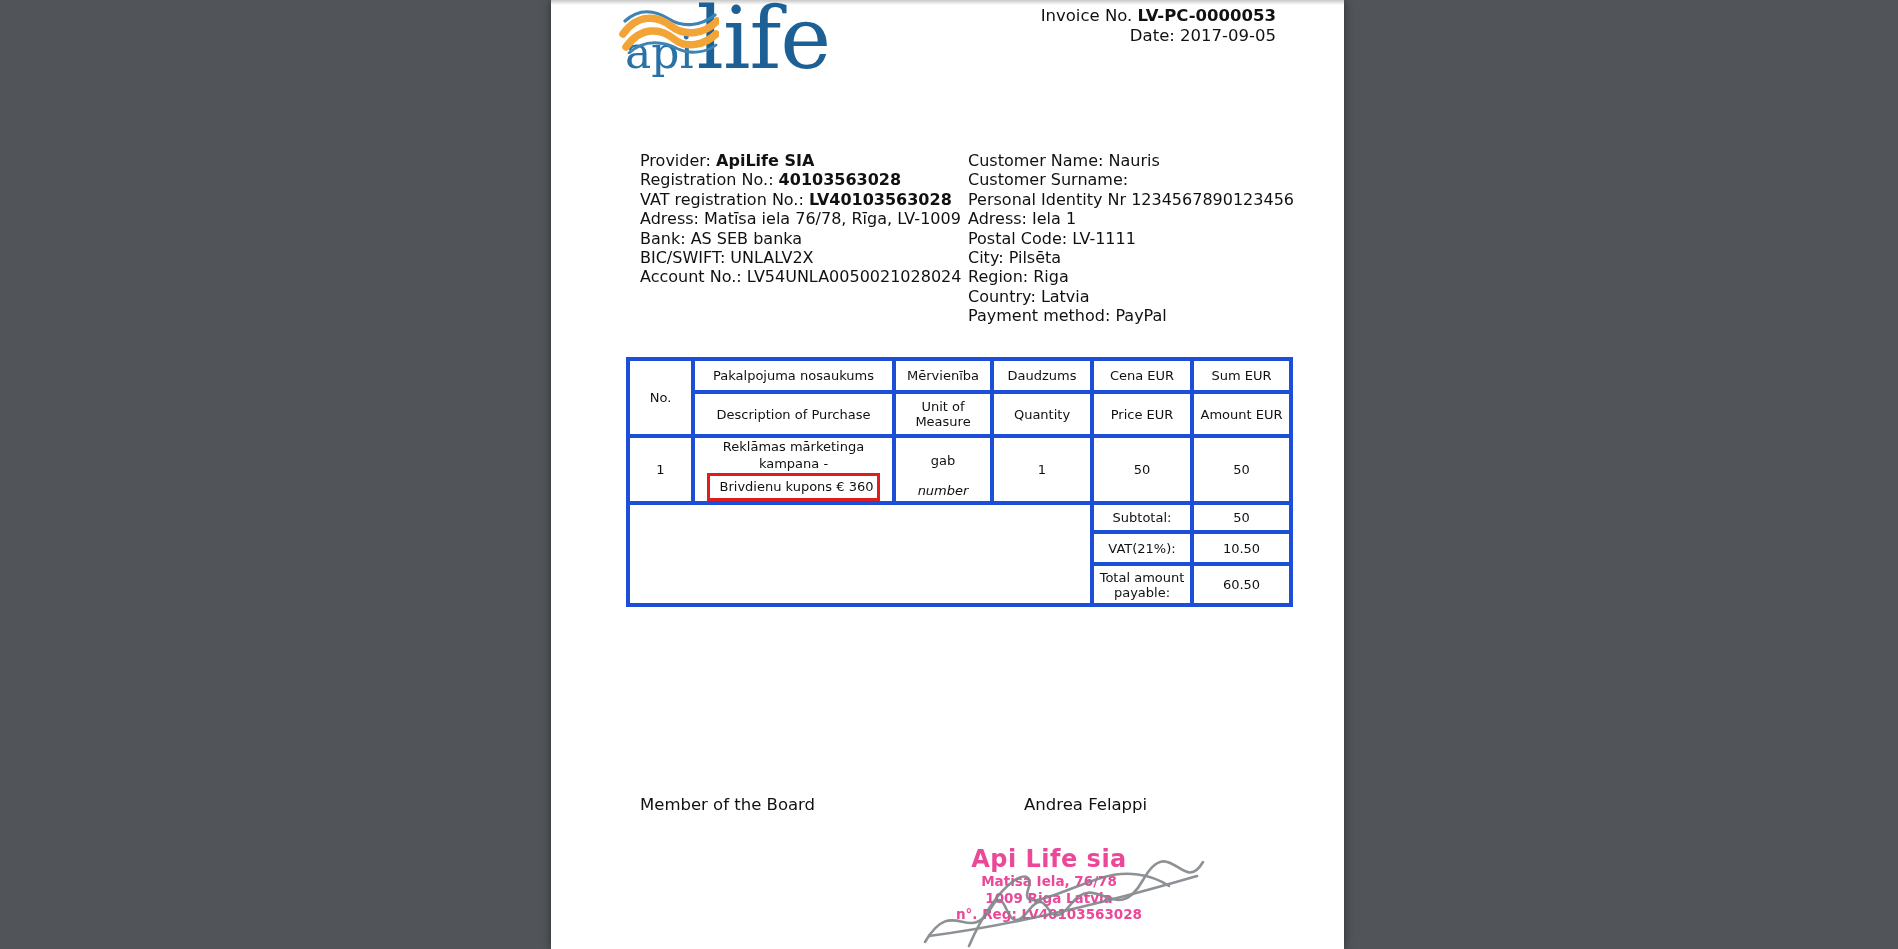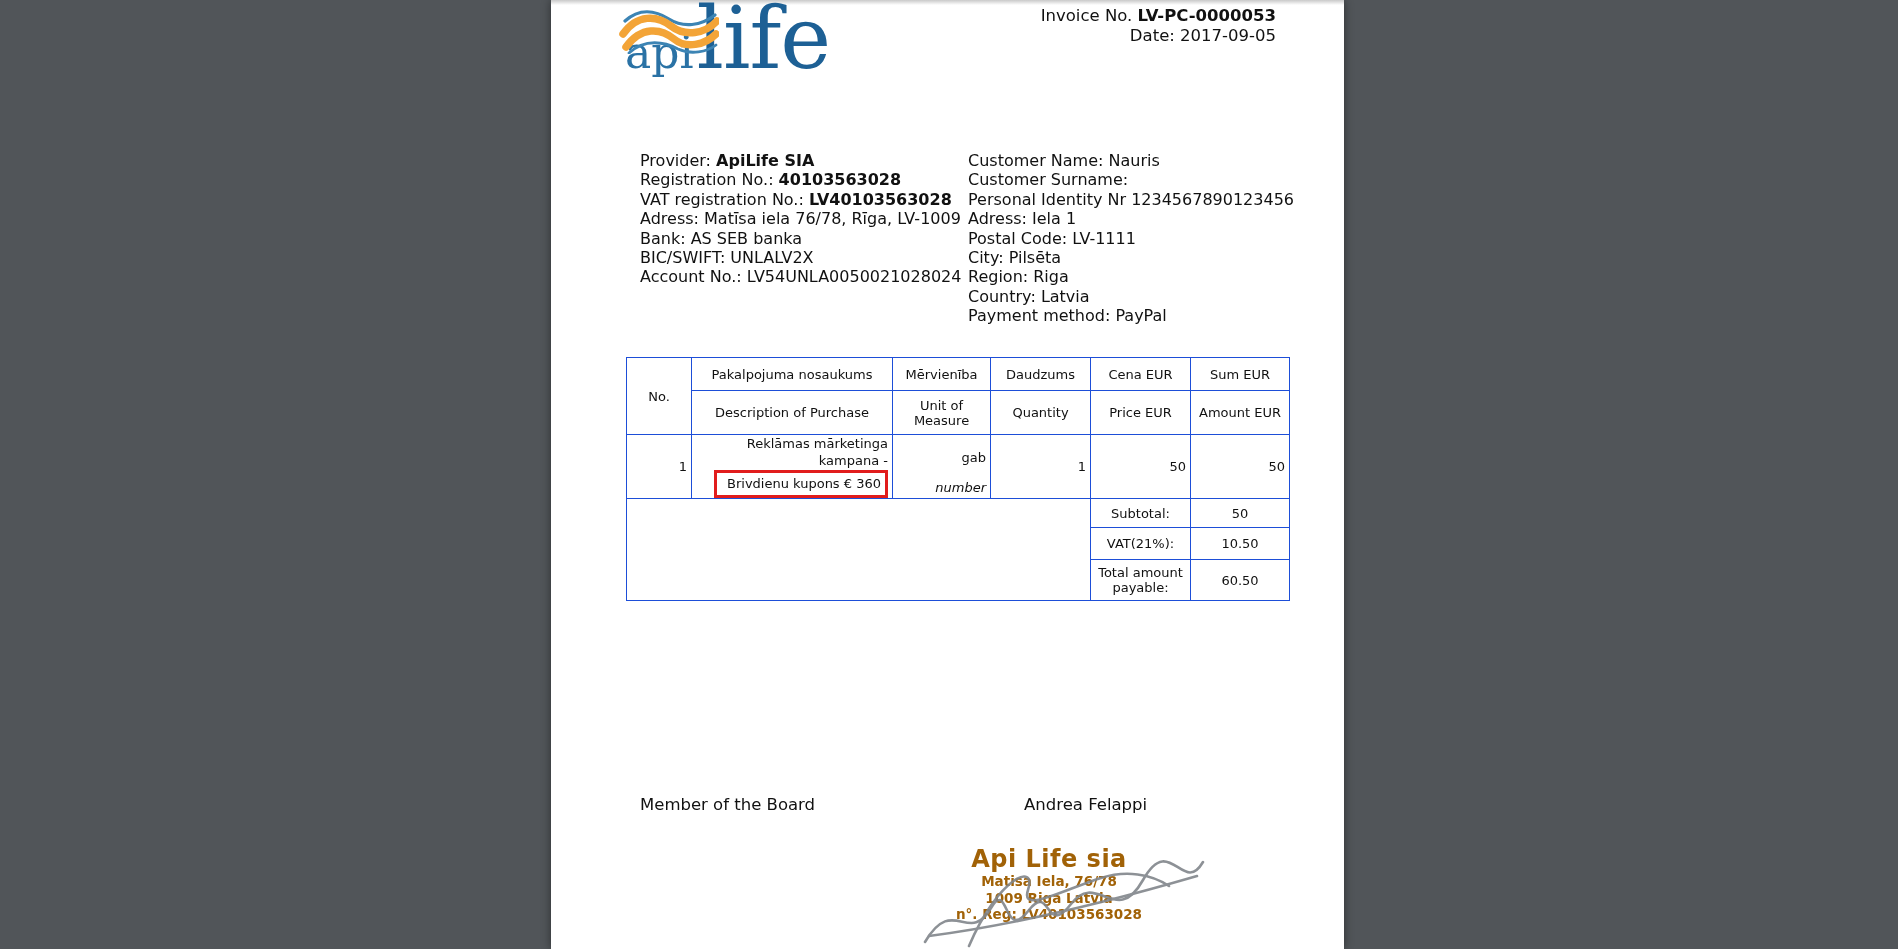--- a/index.html
+++ b/index.html
@@ -33,43 +33,43 @@
   .invoice-head b { font-weight:bold; }
 
   
   .party { position:absolute; top:151px; font-size:16px; line-height:19.4px; }
   .provider { left:89px; }
   .customer { left:417px; }
   .party .val { font-weight:bold; }
 
   
   table.inv { position:absolute; left:75px; top:357px; width:663px; border-collapse:collapse; table-layout:fixed; font-size:13px; }
-  table.inv td { border:1px solid #1d4ed8; text-align:center; vertical-align:middle; padding:0 4px; }
+  table.inv td { border:4px solid #1d4ed8; text-align:center; vertical-align:middle; padding:0 4px; }
   tr.h1 td { height:33px; }
   tr.h2 td { height:44px; }
-  tr.data td { height:52px;text-align:right; }
+  tr.data td { height:52px; }
   td.desc-cell { vertical-align:top; padding-top:8px; line-height:17px; }
   .red-box { display:inline-block; border:3px solid #e11c1c; padding:2px 4px 3px 10px; margin-top:1px; }
   td.unit-cell { vertical-align:top; }
   .unit1 { margin-top:12px; }
   .unit2 { margin-top:15px;font-style:italic; }
   tr.t1 td { height:29px; }
   tr.t2 td { height:32px; }
   tr.t3 td { height:41px; }
   td.empty-cell { border-top:1px solid #ccc; }
   td.tlabel { text-align:right; padding-right:9px; line-height:15px; }
 
   
   .special { position:absolute; left:75px; top:629px; font-size:16.5px; line-height:21.6px; }
   .words   { position:absolute; left:75px; top:716px; font-size:16.5px; line-height:21.6px; }
   .board   { position:absolute; left:89px;  top:795px; font-size:16.5px; }
   .board-name { position:absolute; left:473px; top:795px; font-size:16.5px; }
 
   
-  .stamp { position:absolute; left:378px; top:846px; width:240px; text-align:center; color:#a16207; }
+  .stamp { position:absolute; left:378px; top:846px; width:240px; text-align:center; color:#ec4899; }
   .stamp-company { font-size:24px; font-weight:bold; letter-spacing:.5px; line-height:27px; }
   .stamp-line { font-size:13.5px; font-weight:bold; line-height:16.5px; }
   .signature-svg { position:absolute; left:360px; top:846px; width:300px; height:103px; }
 </style>
 </head>
 <body>
 
 <div class="page">
 
   <div class="logo">

